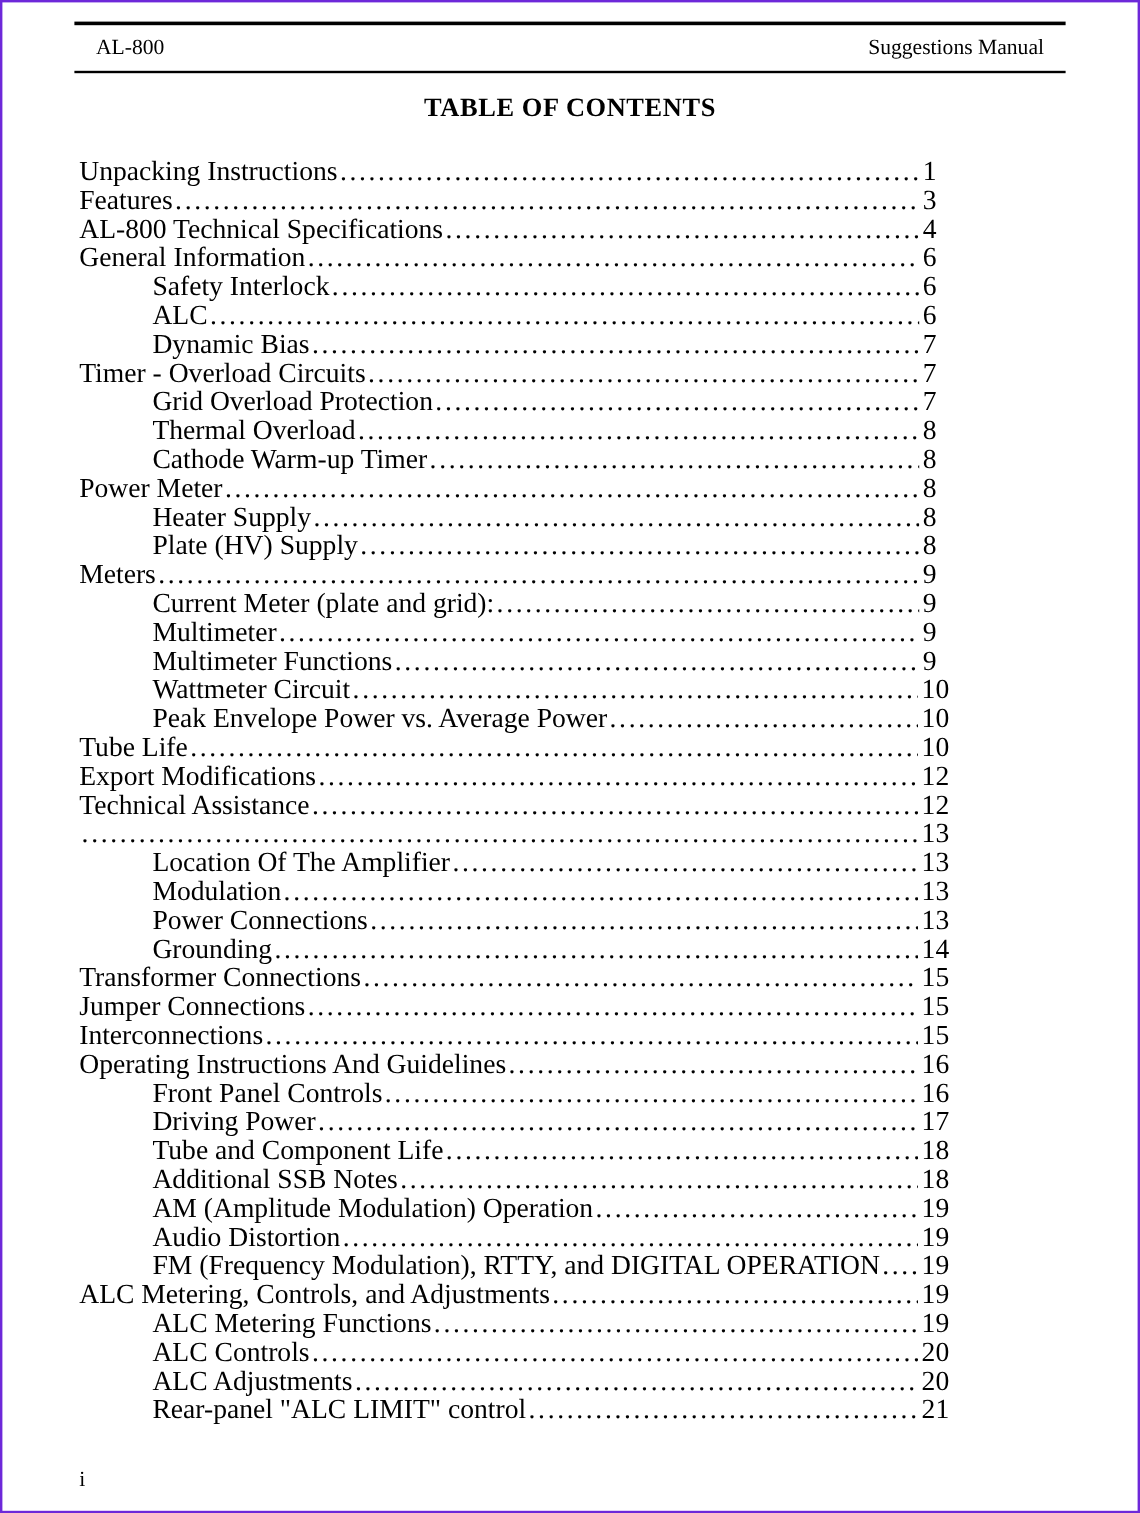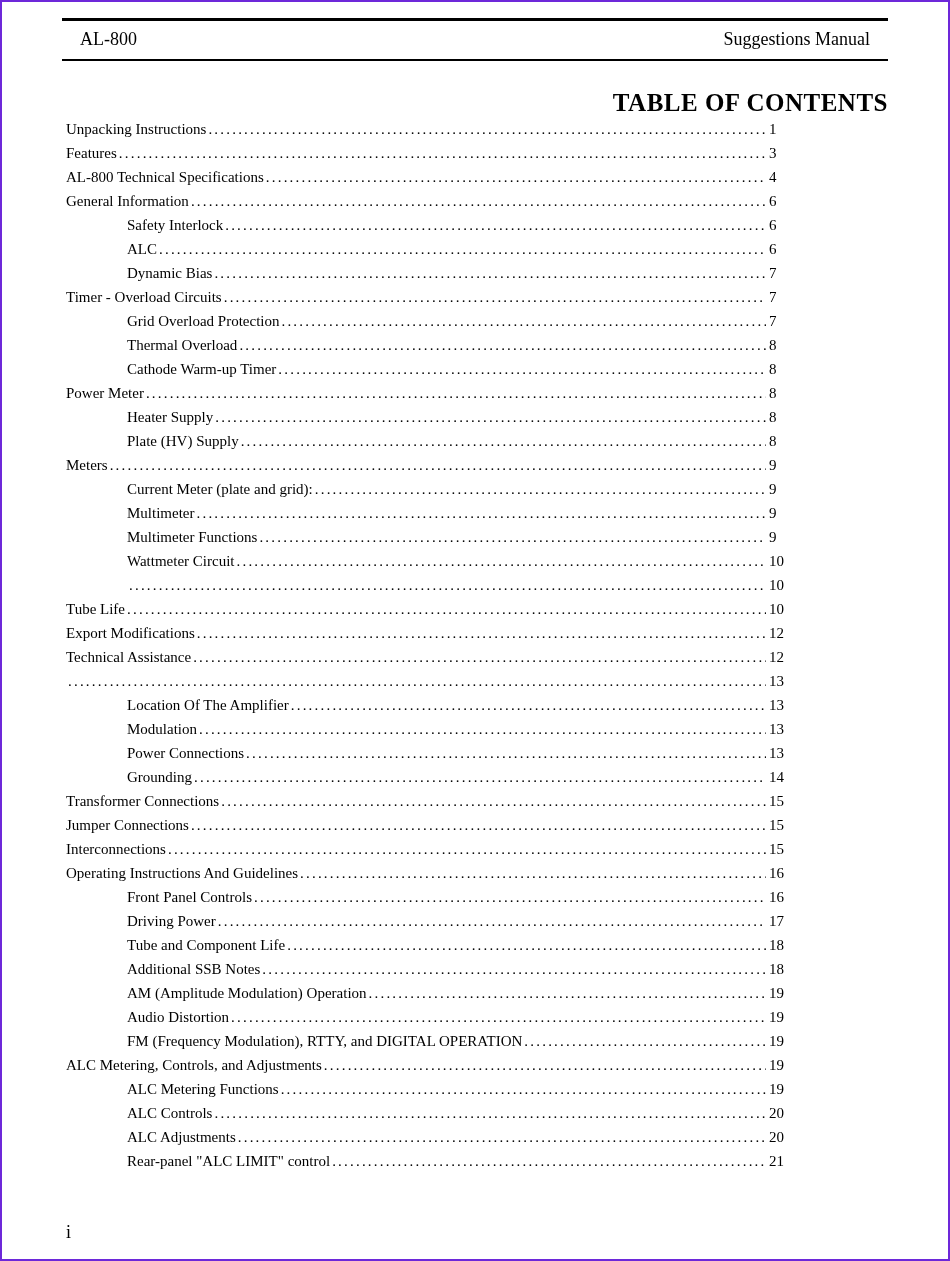--- a/index.html
+++ b/index.html
@@ -29,30 +29,31 @@
     background: #000000;
   }
   .header-row {
     display: flex;
     justify-content: space-between;
     align-items: baseline;
     padding: 8px 18px 9px 18px;
     font-size: 18px;
   }
   .doc-title {
-    text-align: right;
-    font-size: 25px;
+    text-align: center;
+    font-size: 22px;
     font-weight: bold;
     letter-spacing: 0.5px;
+    margin-top: 16px;
+  }
+  .toc-list {
     margin-top: 28px;
-  }
-  .toc-list {
     margin-left: 4px;
     width: 725px;
-    font-size: 15px;
+    font-size: 23px;
   }
   .toc-row {
     display: flex;
     align-items: baseline;
     height: 24px;
     line-height: 24px;
     white-space: nowrap;
   }
   .toc-row.indent {
     padding-left: 61px;
@@ -188,20 +189,21 @@
         <span class="toc-label">Multimeter Functions</span>
         <span class="toc-dots"></span>
         <span class="toc-page">9</span>
       </div>
       <div class="toc-row indent">
         <span class="toc-label">Wattmeter Circuit</span>
         <span class="toc-dots"></span>
         <span class="toc-page">10</span>
       </div>
       <div class="toc-row indent">
+        <span class="toc-label">Peak Envelope Power vs. Average Power</span>
         <span class="toc-dots"></span>
         <span class="toc-page">10</span>
       </div>
       <div class="toc-row">
         <span class="toc-label">Tube Life</span>
         <span class="toc-dots"></span>
         <span class="toc-page">10</span>
       </div>
       <div class="toc-row">
         <span class="toc-label">Export Modifications</span>

